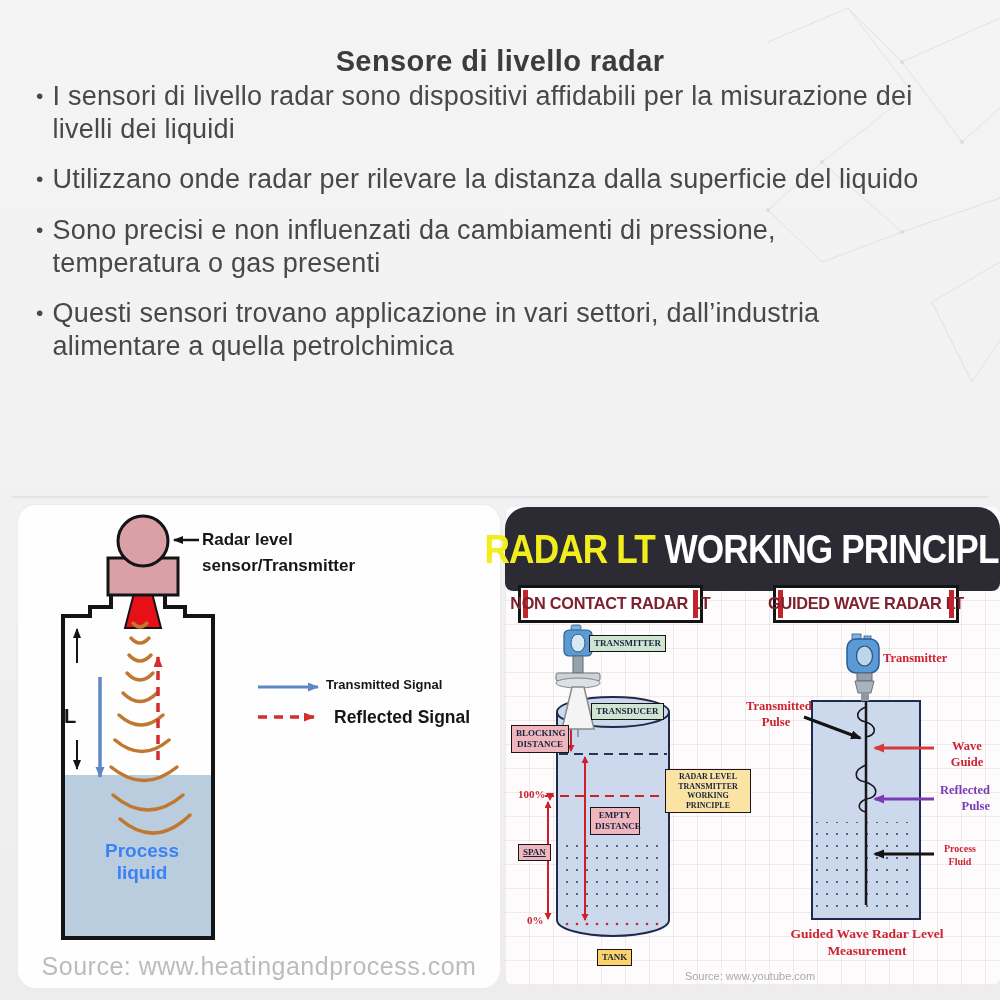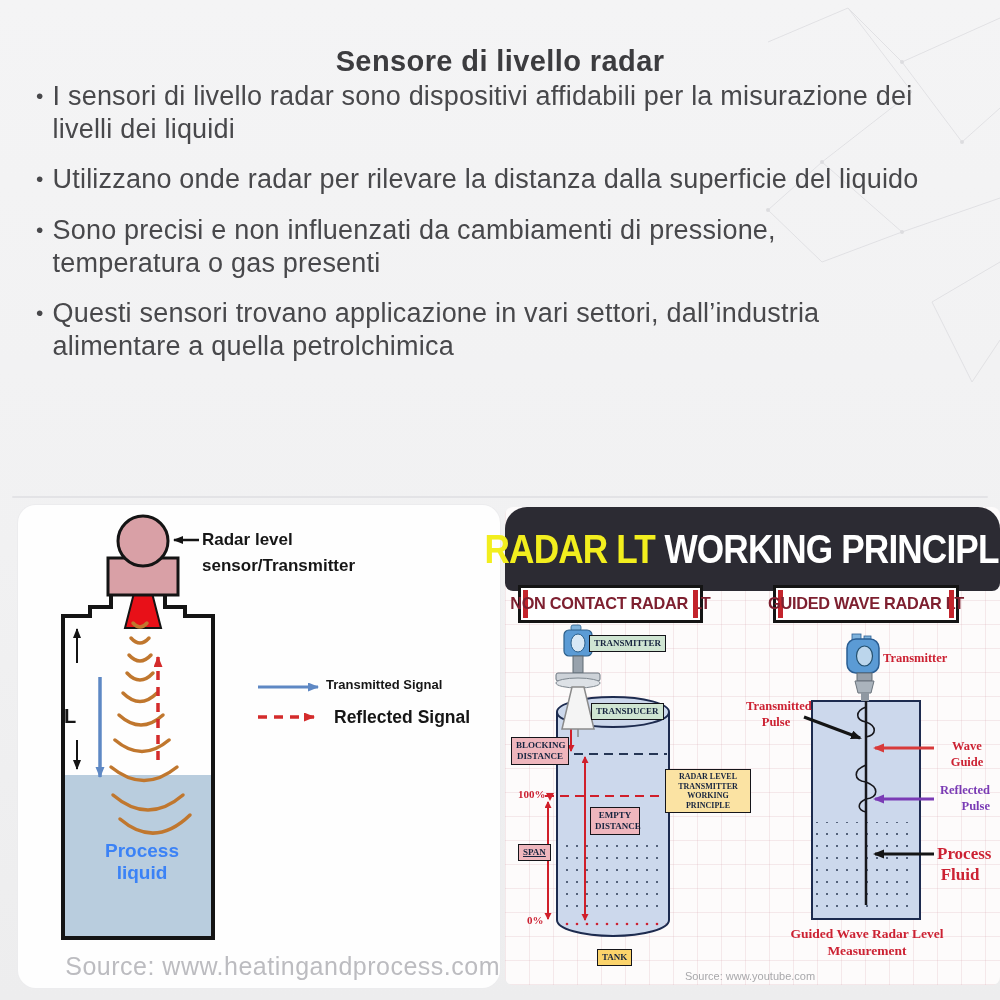--- a/index.html
+++ b/index.html
@@ -21,21 +21,21 @@
   .card-left{position:absolute;left:18px;top:505px;width:482px;height:483px;
              background:#fefefe;border-radius:18px;box-shadow:0 0 0 1px #ececee;}
   .card-left svg{position:absolute;left:0;top:0;}
   .lbl{position:absolute;color:#161616;}
   .sensor-label{left:184px;top:22px;width:175px;font-weight:bold;font-size:17px;line-height:1.55;}
   .legend-t{left:308px;top:172px;font-weight:bold;font-size:13px;}
   .legend-r{left:316px;top:202px;font-weight:bold;font-size:17.5px;}
   .dim-label{left:46px;top:200px;font-weight:bold;font-size:20px;}
   .liquid-label{left:60px;top:335px;width:128px;text-align:center;font-weight:bold;
                 font-size:19px;color:#3b82f6;}
-  .src-left{left:0;right:0;top:447px;text-align:right;font-size:25px;
+  .src-left{left:0;right:0;top:447px;text-align:center;font-size:25px;
             color:var(--muted);letter-spacing:.5px;}
   
   .fig-right{position:absolute;left:505px;top:507px;width:495px;height:478px;
              border-radius:8px;background-color:#fdfbfb;
              background-image:
                repeating-linear-gradient(0deg,rgba(209,156,166,.20) 0 1px,transparent 1px 24px),
                repeating-linear-gradient(90deg,rgba(209,156,166,.20) 0 1px,transparent 1px 24px);}
   .fig-right svg.shapes{position:absolute;left:0;top:0;}
   .banner{position:absolute;left:0;top:0;width:495px;height:84px;background:var(--banner_bg);
           border-radius:22px 22px 8px 8px;display:flex;align-items:center;justify-content:center;
@@ -246,30 +246,30 @@
 
     <div class="subhdr sub-left">
       <span>NON CONTACT RADAR LT</span>
     </div>
     <div class="subhdr sub-right">
       <span>GUIDED WAVE RADAR LT</span>
     </div>
 
     <div class="boxlbl" style="left:84px;top:128px;">TRANSMITTER</div>
     <div class="boxlbl" style="left:86px;top:196px;">TRANSDUCER</div>
-    <div class="boxlbl pink" style="left:6px;top:218px;width:58px;margin-top:12px;">BLOCKING DISTANCE</div>
+    <div class="boxlbl pink" style="left:6px;top:218px;width:58px;">BLOCKING DISTANCE</div>
     <div class="pct" style="left:13px;top:281px;">100%</div>
     <div class="boxlbl pink" style="left:85px;top:300px;width:50px;">EMPTY DISTANCE</div>
     <div class="boxlbl cream" style="left:160px;top:262px;width:86px;font-size:8px;">RADAR LEVEL TRANSMITTER WORKING PRINCIPLE</div>
     <div class="boxlbl pink" style="left:13px;top:337px;text-decoration:underline;">SPAN</div>
     <div class="pct" style="left:22px;top:407px;">0%</div>
     <div class="boxlbl amber" style="left:92px;top:442px;">TANK</div>
 
     <div class="rlbl" style="left:378px;top:144px;">Transmitter</div>
     <div class="rlbl" style="left:241px;top:192px;width:60px;">Transmitted Pulse</div>
     <div class="rlbl" style="left:430px;top:232px;width:64px;">Wave Guide</div>
     <div class="rlbl purple-lbl" style="left:433px;top:276px;width:52px;text-align:right;">Reflected Pulse</div>
-    <div class="rlbl" style="left:432px;top:336px;width:46px;font-size:17px;">Process Fluid</div>
+    <div class="rlbl" style="left:432px;top:336px;width:46px;font-size:10px;">Process Fluid</div>
     <div class="rlbl caption">Guided Wave Radar Level Measurement</div>
     <div class="src-right">Source: www.youtube.com</div>
   </div>
 
 </div>
 
 </body></html>

